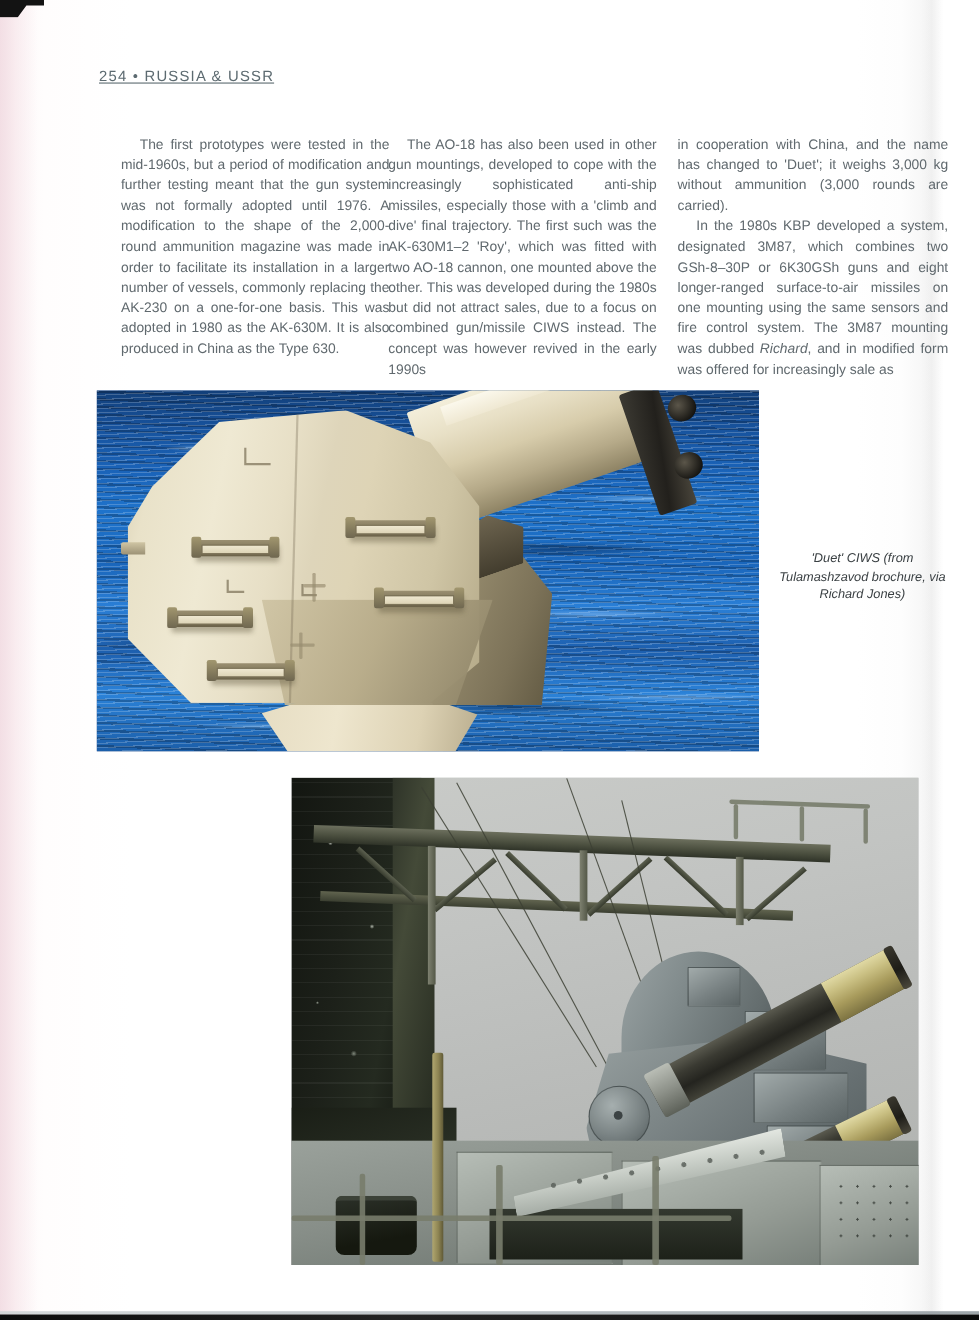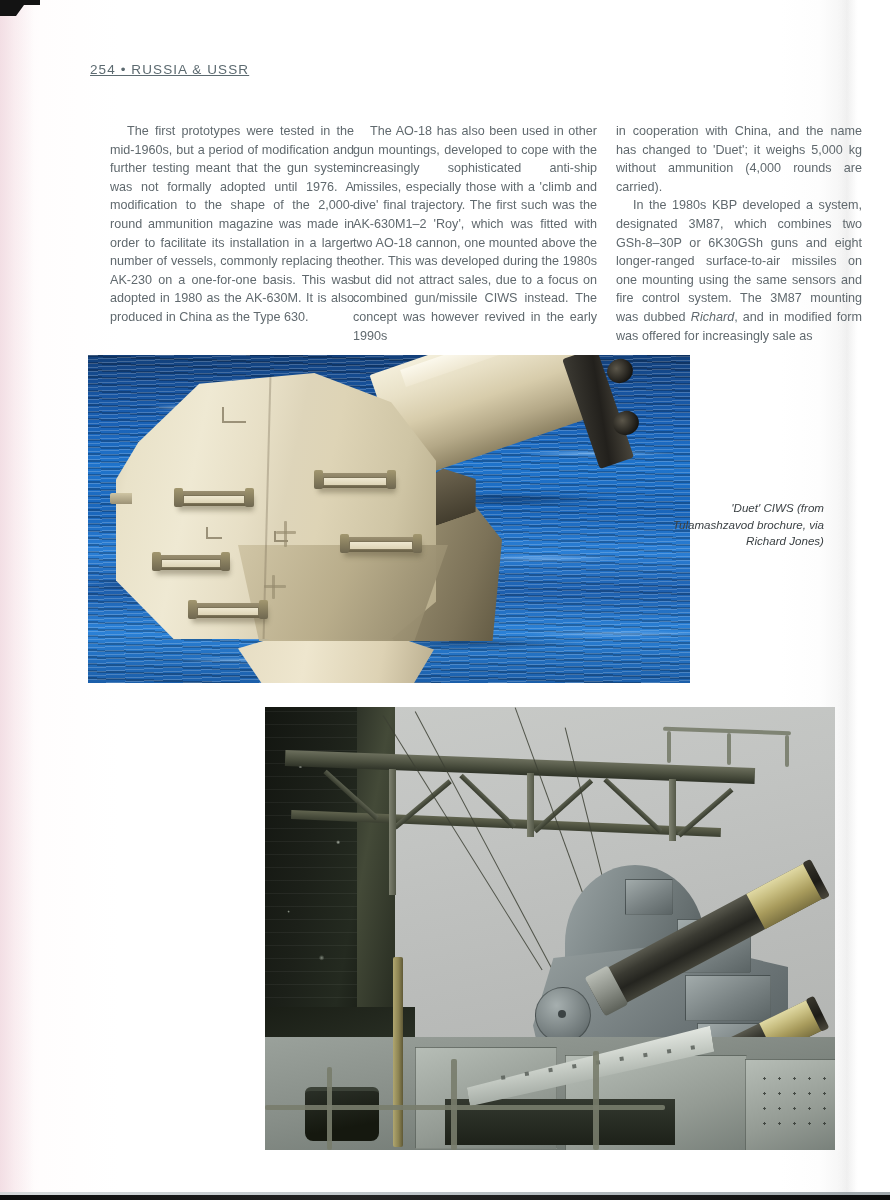--- a/index.html
+++ b/index.html
@@ -436,21 +436,21 @@
   
   .caption {
     position: absolute;
     font-family: "Liberation Sans", sans-serif;
     font-style: italic;
     font-size: 11.6px;
     line-height: 16.6px;
     color: #3b4144;
   }
   #caption-duet {
-    left: 664px; top: 500px; width: 160px; text-align: right;
+    left: 704px; top: 500px; width: 160px; text-align: center;
   }
   #caption-kortik {
     left: 88px; top: 1110px; width: 172px; text-align: right;
   }
 </style>
 </head>
 <body>
 
 <div id="page">
 
@@ -462,21 +462,21 @@
 
   <div class="col" id="col-1">
     <p>The first prototypes were tested in the mid-1960s, but a period of modification and further testing meant that the gun system was not formally adopted until 1976. A modification to the shape of the 2,000-round ammunition magazine was made in order to facilitate its installation in a larger number of vessels, commonly replacing the AK-230 on a one-for-one basis. This was adopted in 1980 as the AK-630M. It is also produced in China as the Type 630.</p>
   </div>
 
   <div class="col" id="col-2">
     <p>The AO-18 has also been used in other gun mountings, developed to cope with the increasingly sophisticated anti-ship missiles, especially those with a 'climb and dive' final trajectory. The first such was the AK-630M1–2 'Roy', which was fitted with two AO-18 cannon, one mounted above the other. This was developed during the 1980s but did not attract sales, due to a focus on combined gun/missile CIWS instead. The concept was however revived in the early 1990s</p>
   </div>
 
   <div class="col" id="col-3">
-    <p class="noindent">in cooperation with China, and the name has changed to 'Duet'; it weighs 5,000 kg without ammunition (4,000 rounds are carried).</p>
+    <p class="noindent">in cooperation with China, and the name has changed to 'Duet'; it weighs 3,000 kg without ammunition (3,000 rounds are carried).</p>
     <p><span>In the 1980s KBP developed a system, designated 3M87, which combines two GSh-8–30P or 6K30GSh guns and eight longer-ranged surface-to-air missiles on one mounting using the same sensors and fire control system. The 3M87 mounting was dubbed </span><em>Richard</em><span>, and in modified form was offered for increasingly sale as</span></p>
   </div>
 
   <div id="fig-duet">
     <div class="sea"></div>
     <div class="sea-dark"></div>
     <div class="sea-sparkle"></div>
 
     <div class="duet-pedestal"></div>
     <div class="duet-base-ring"></div>

